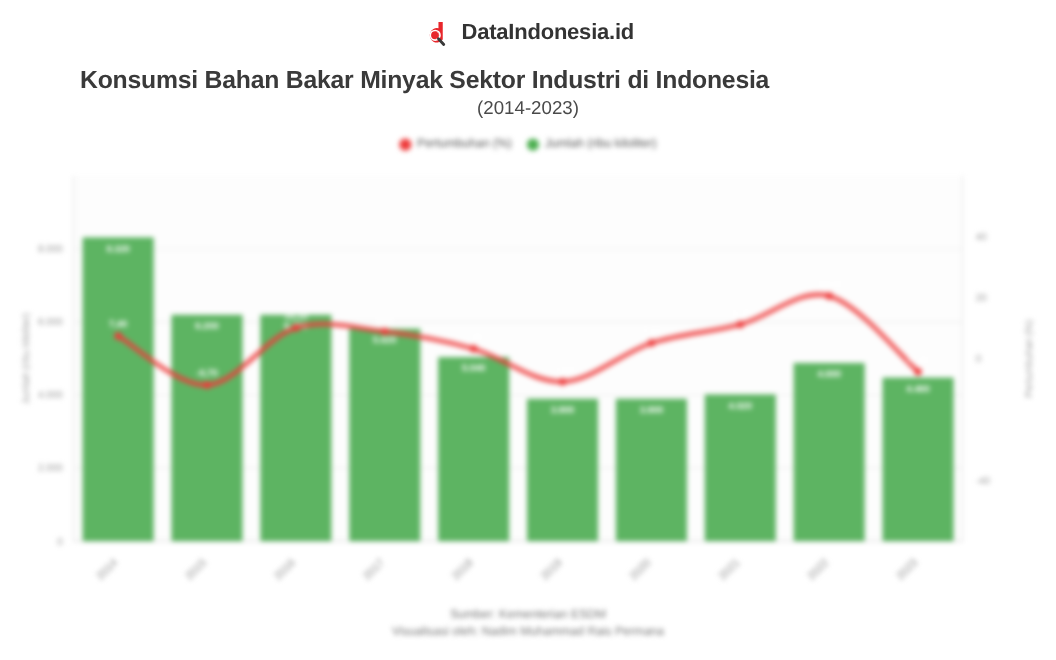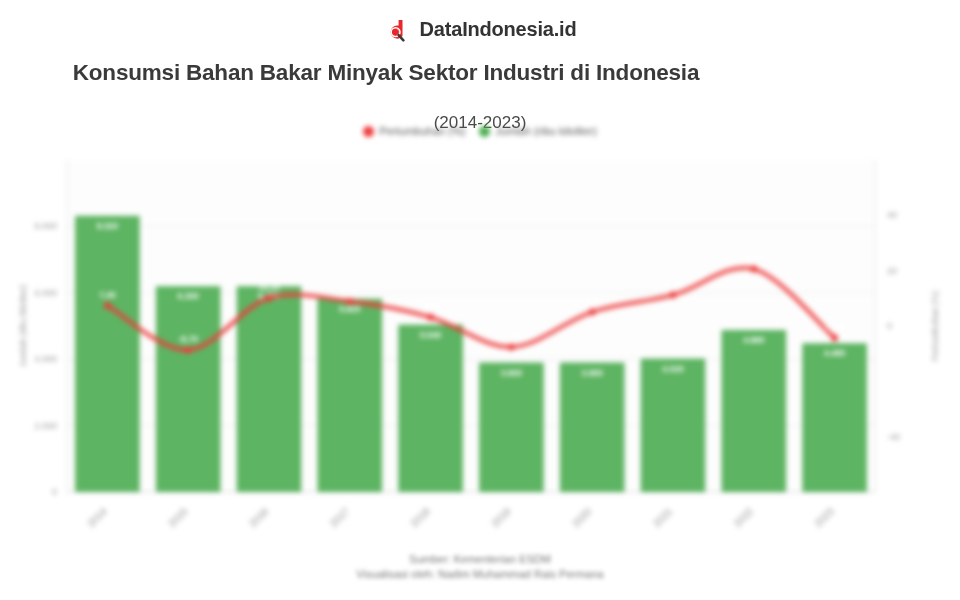--- a/index.html
+++ b/index.html
@@ -21,21 +21,21 @@
   .brand-logo{width:26px;height:26px;position:relative;display:block;}
   .brand-name{
     font-size:20px;font-weight:bold;color:#333333;letter-spacing:-0.2px;
   }
   .title{
     position:absolute;top:60px;left:0;width:772px;text-align:center;
     font-size:22.5px;font-weight:bold;color:#3a3a3a;letter-spacing:-0.2px;
   }
   .subtitle{
     position:absolute;top:89px;left:0;width:960px;text-align:center;
-    font-size:17px;color:#4a4a4a;margin-top:24px;
+    font-size:17px;color:#4a4a4a;
   }
 
   
   .legend{
     position:absolute;top:125px;left:0;width:960px;
     display:flex;align-items:center;justify-content:center;gap:14px;
     filter:blur(2.4px);
   }
   .legend-item{display:flex;align-items:center;gap:5px;}
   .legend-dot{width:11px;height:11px;border-radius:50%;display:block;}

